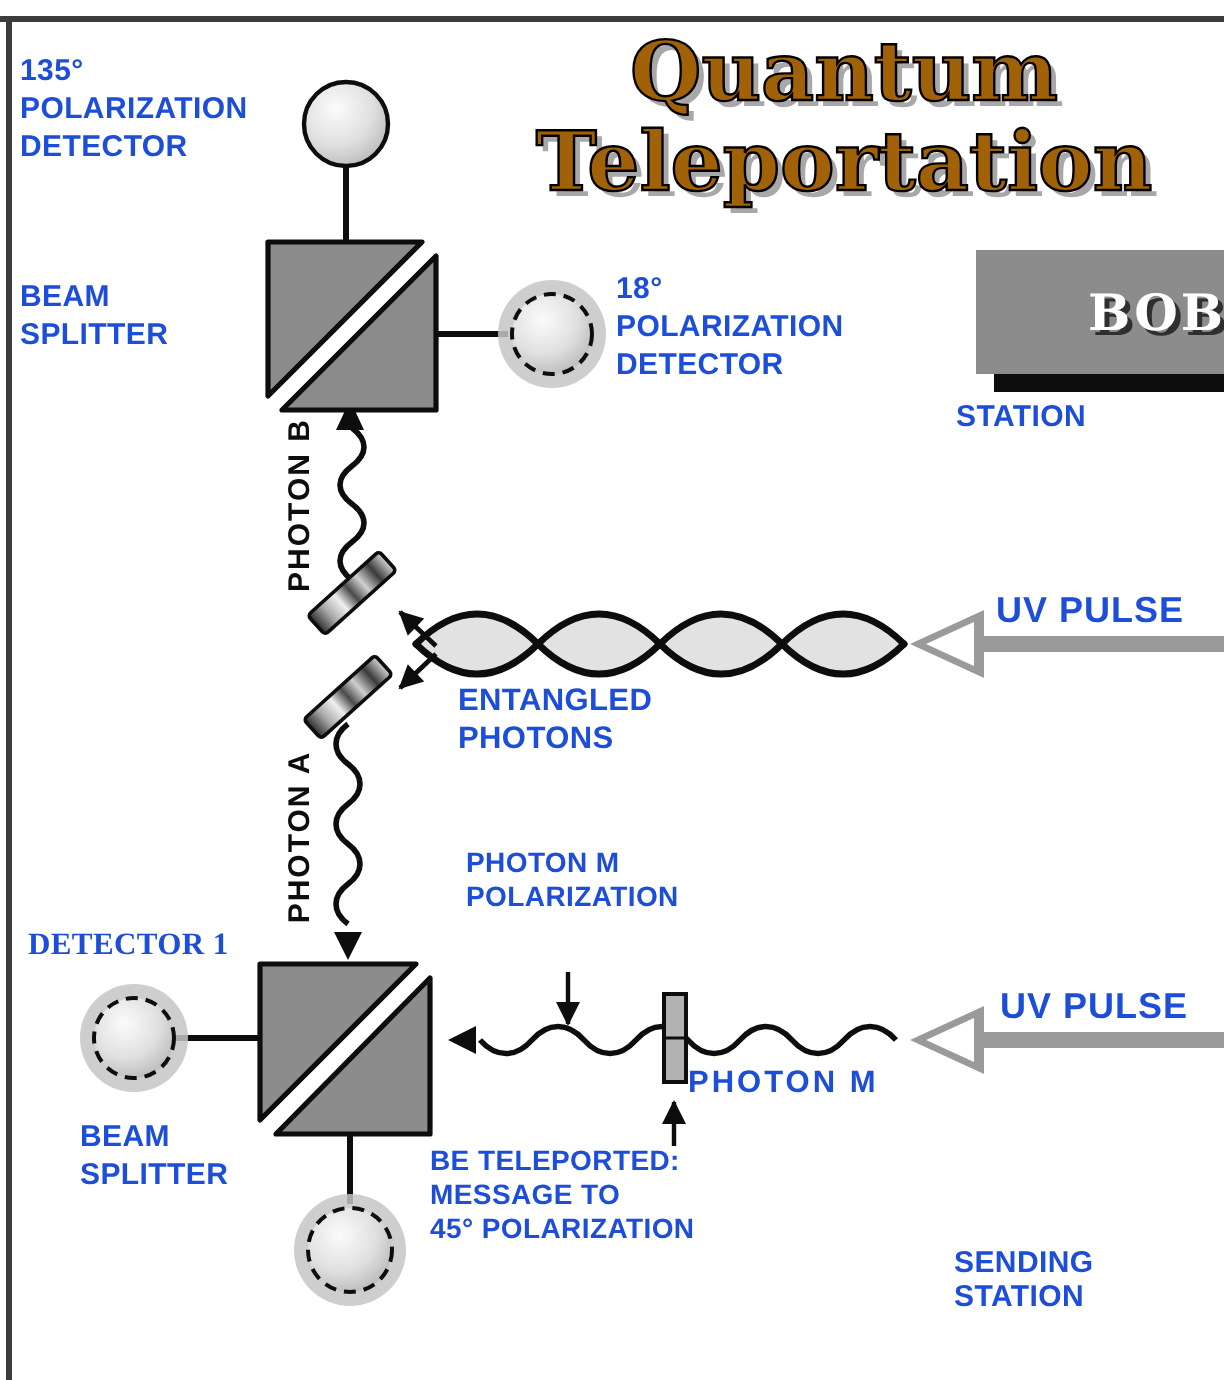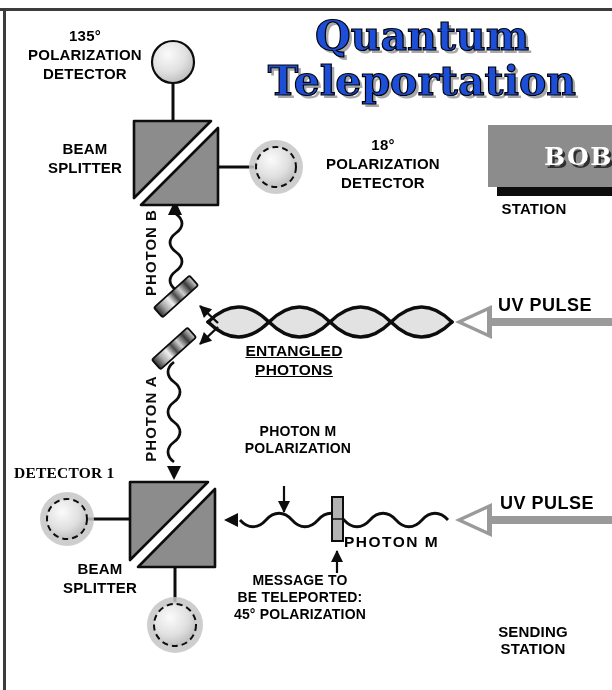--- a/index.html
+++ b/index.html
@@ -1,27 +1,27 @@
 <!DOCTYPE html>
 <html><head>
 <meta charset="utf-8">
 <style>
   html,body{margin:0;padding:0;background:#fff;}
   .stage{position:relative;width:612px;height:690px;background:#fff;overflow:hidden;
          font-family:"Liberation Sans",sans-serif;}
   .frame-top{position:absolute;left:0;top:8px;width:612px;height:3px;background:#3c3c3c;}
   .frame-left{position:absolute;left:3px;top:8px;width:3px;height:682px;background:#3c3c3c;}
   .art{position:absolute;left:0;top:0;width:612px;height:690px;}
-  .lbl{position:absolute;font-weight:bold;color:#000000;text-align:center;
+  .lbl{position:absolute;font-weight:bold;color:#1d4ed8;text-align:left;
        font-size:15px;line-height:19px;letter-spacing:0.2px;white-space:nowrap;}
   .vlbl{position:absolute;transform:rotate(-90deg);font-weight:bold;color:#0d0d0d;
         font-size:15px;letter-spacing:1px;white-space:nowrap;width:96px;text-align:center;}
   .title{position:absolute;left:262px;top:14px;width:320px;text-align:center;
          font-family:"DejaVu Serif",serif;font-weight:bold;font-size:41px;line-height:45px;
-         color:#1d4ed8;text-shadow:3px 3px 0 #a8a8a8;-webkit-text-stroke:1.2px #000;}
+         color:#a16207;text-shadow:3px 3px 0 #a8a8a8;-webkit-text-stroke:1.2px #000;}
   .station-box{position:absolute;width:107px;height:62px;background:#8c8c8c;
          box-shadow:9px 9px 0 0 #0d0d0d;display:flex;align-items:center;justify-content:center;
          font-family:"DejaVu Serif",serif;font-weight:bold;font-size:25px;color:#fff;
          letter-spacing:1.5px;text-shadow:2.5px 2.5px 0 #2f2f2f;}
   .small3{font-size:14px;line-height:17px;}
   .uv{font-size:18px;letter-spacing:0.5px;}
 </style>
 </head>
 <body>
 
@@ -148,38 +148,38 @@
   <div class="station-box" style="left:488px;top:125px;padding-left:37px;">
     <span>BOB</span>
   </div>
   <div class="lbl" style="left:478px;top:200px;width:112px;line-height:17px;">
     <div>STATION</div>
   </div>
 
   <div class="vlbl" style="left:102px;top:244px;">PHOTON B</div>
   <div class="vlbl" style="left:102px;top:410px;">PHOTON A</div>
 
-  <div class="lbl" style="left:229px;top:341px;width:130px;font-size:15.5px;text-decoration:underline;">
+  <div class="lbl" style="left:229px;top:341px;width:130px;font-size:15.5px;">
     <div>ENTANGLED</div>
     <div>PHOTONS</div>
   </div>
 
   <div class="lbl uv" style="left:498px;top:296px;">UV PULSE</div>
   <div class="lbl uv" style="left:500px;top:494px;">UV PULSE</div>
 
   <div class="lbl small3" style="left:233px;top:423px;width:130px;">
     <div>PHOTON M</div>
     <div>POLARIZATION</div>
   </div>
 
   <div class="lbl" style="left:344px;top:532px;font-size:15.5px;letter-spacing:1.5px;">PHOTON M</div>
 
   <div class="lbl small3" style="left:215px;top:572px;width:170px;">
+    <div>BE TELEPORTED:</div>
     <div>MESSAGE TO</div>
-    <div>BE TELEPORTED:</div>
     <div>45° POLARIZATION</div>
   </div>
 
   <div class="lbl" style="left:14px;top:463px;font-size:15.5px;font-family:Liberation Serif, serif;">DETECTOR 1</div>
   <div class="lbl" style="left:40px;top:559px;width:120px;">
     <div>BEAM</div>
     <div>SPLITTER</div>
   </div>
 
   <div class="lbl" style="left:477px;top:623px;width:112px;line-height:17px;">

